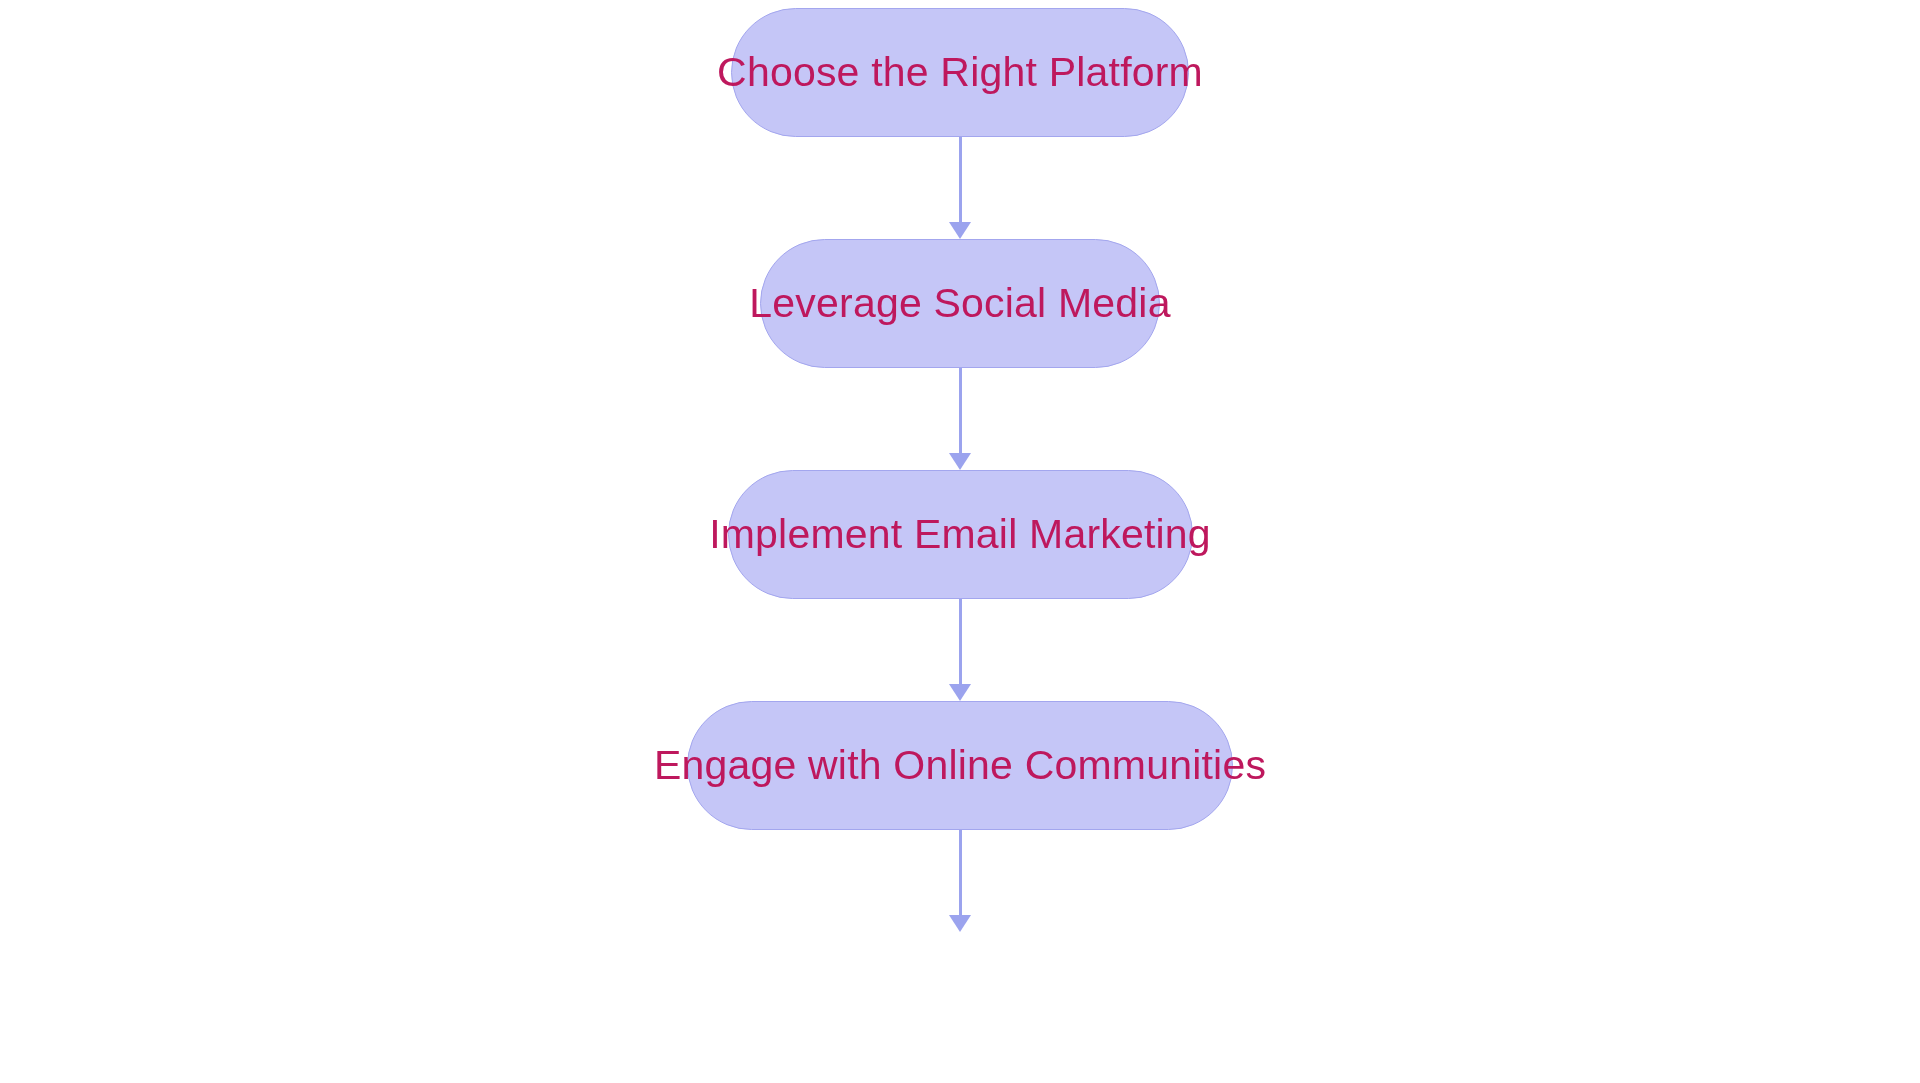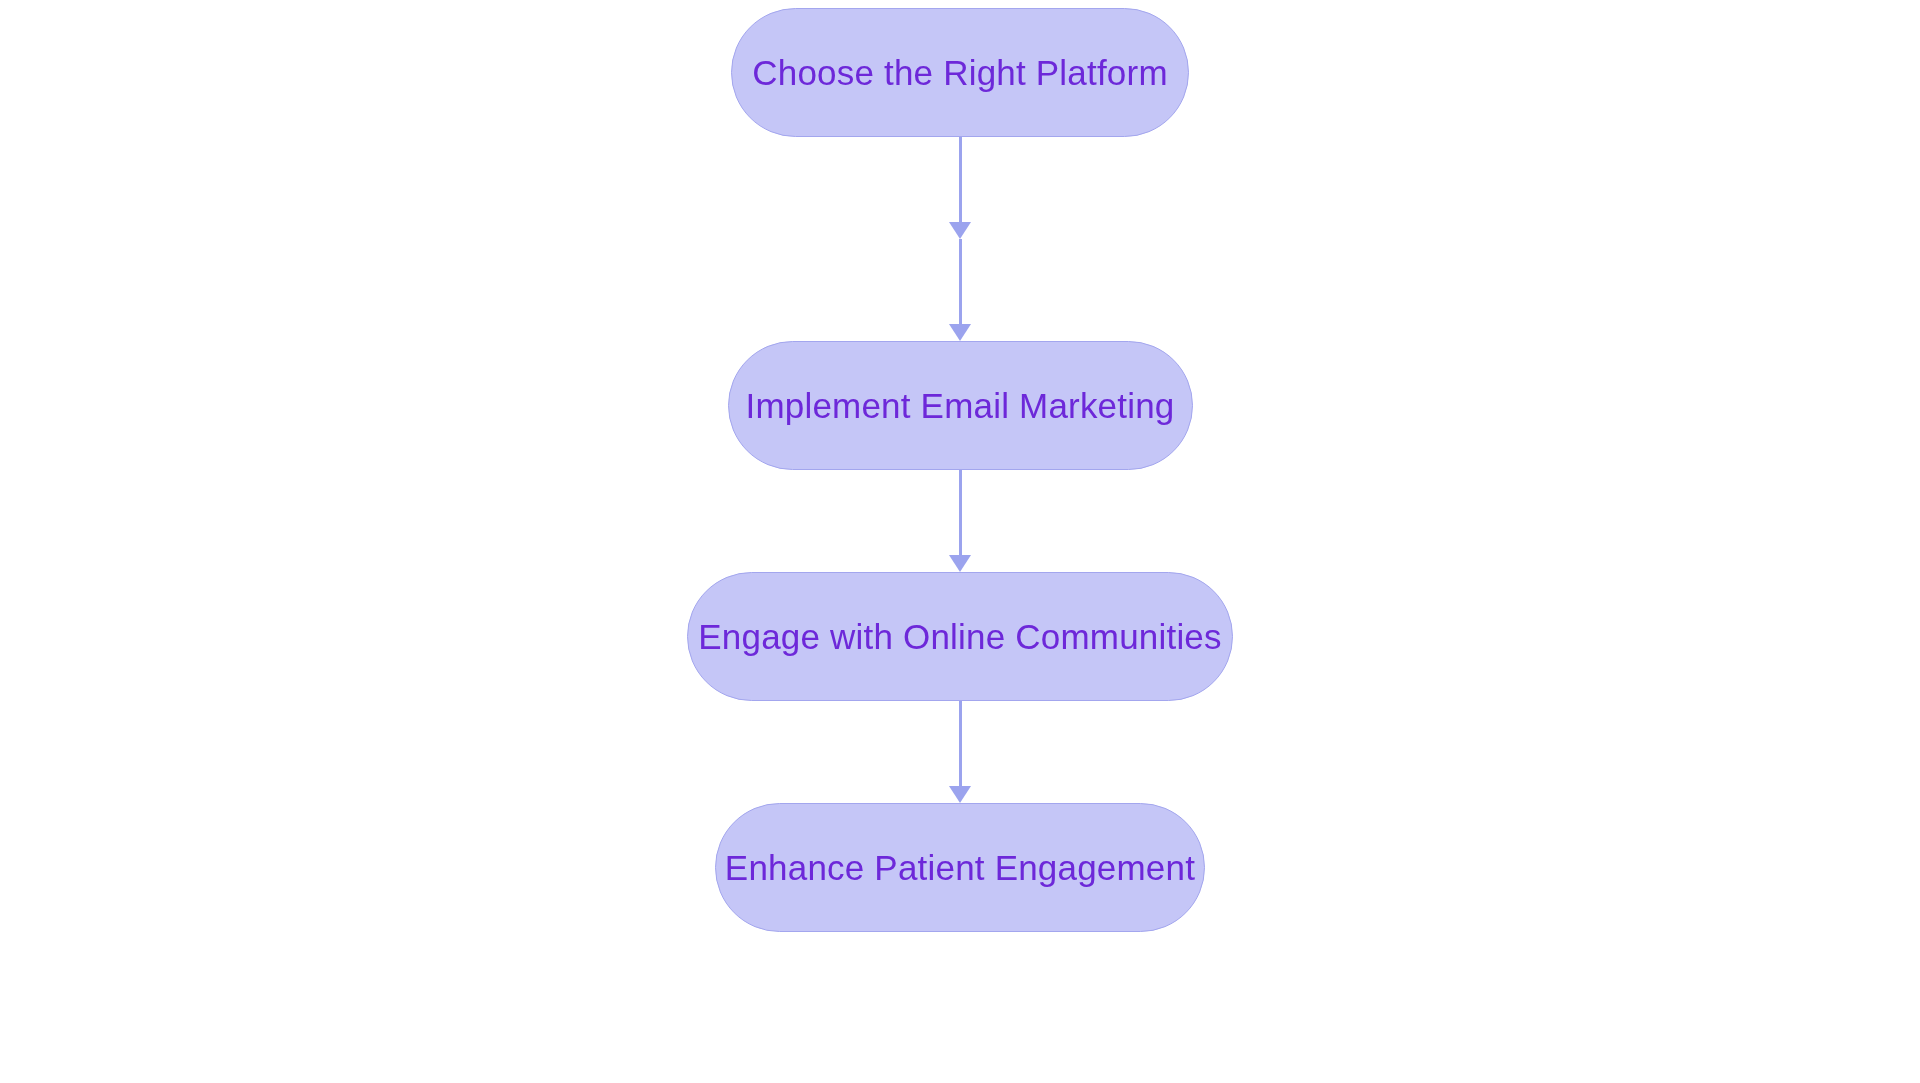--- a/index.html
+++ b/index.html
@@ -38,23 +38,23 @@
     background: #c5c6f7;
     border: 1.6px solid #a3a6ee;
     border-radius: 64.5px;
     display: flex;
     align-items: center;
     justify-content: center;
     flex: 0 0 auto;
   }
 
   .node-label {
-    color: #6d28d9;
+    color: #be185d;
     font-family: "Liberation Sans", sans-serif;
-    font-size: 35px;
+    font-size: 41px;
     font-weight: 400;
     letter-spacing: 0.2px;
     white-space: nowrap;
     line-height: 1;
   }
 
   .node-1 { width: 458px; }
   .node-2 { width: 400px; }
   .node-3 { width: 465px; text-align: right; }
   .node-4 { width: 546px; text-align: center; }
@@ -97,20 +97,23 @@
 
     <div class="node node-1">
       <span class="node-label">Choose the Right Platform</span>
     </div>
 
     <div class="connector">
       <div class="connector-line"></div>
       <div class="connector-head"></div>
     </div>
 
+    <div class="node node-2">
+      <span class="node-label">Leverage Social Media</span>
+    </div>
 
     <div class="connector">
       <div class="connector-line"></div>
       <div class="connector-head"></div>
     </div>
 
     <div class="node node-3">
       <span class="node-label">Implement Email Marketing</span>
     </div>
 
@@ -121,18 +124,15 @@
 
     <div class="node node-4">
       <span class="node-label">Engage with Online Communities</span>
     </div>
 
     <div class="connector">
       <div class="connector-line"></div>
       <div class="connector-head"></div>
     </div>
 
-    <div class="node node-5">
-      <span class="node-label">Enhance Patient Engagement</span>
-    </div>
 
   </div>
 </div>
 
 </body></html>

